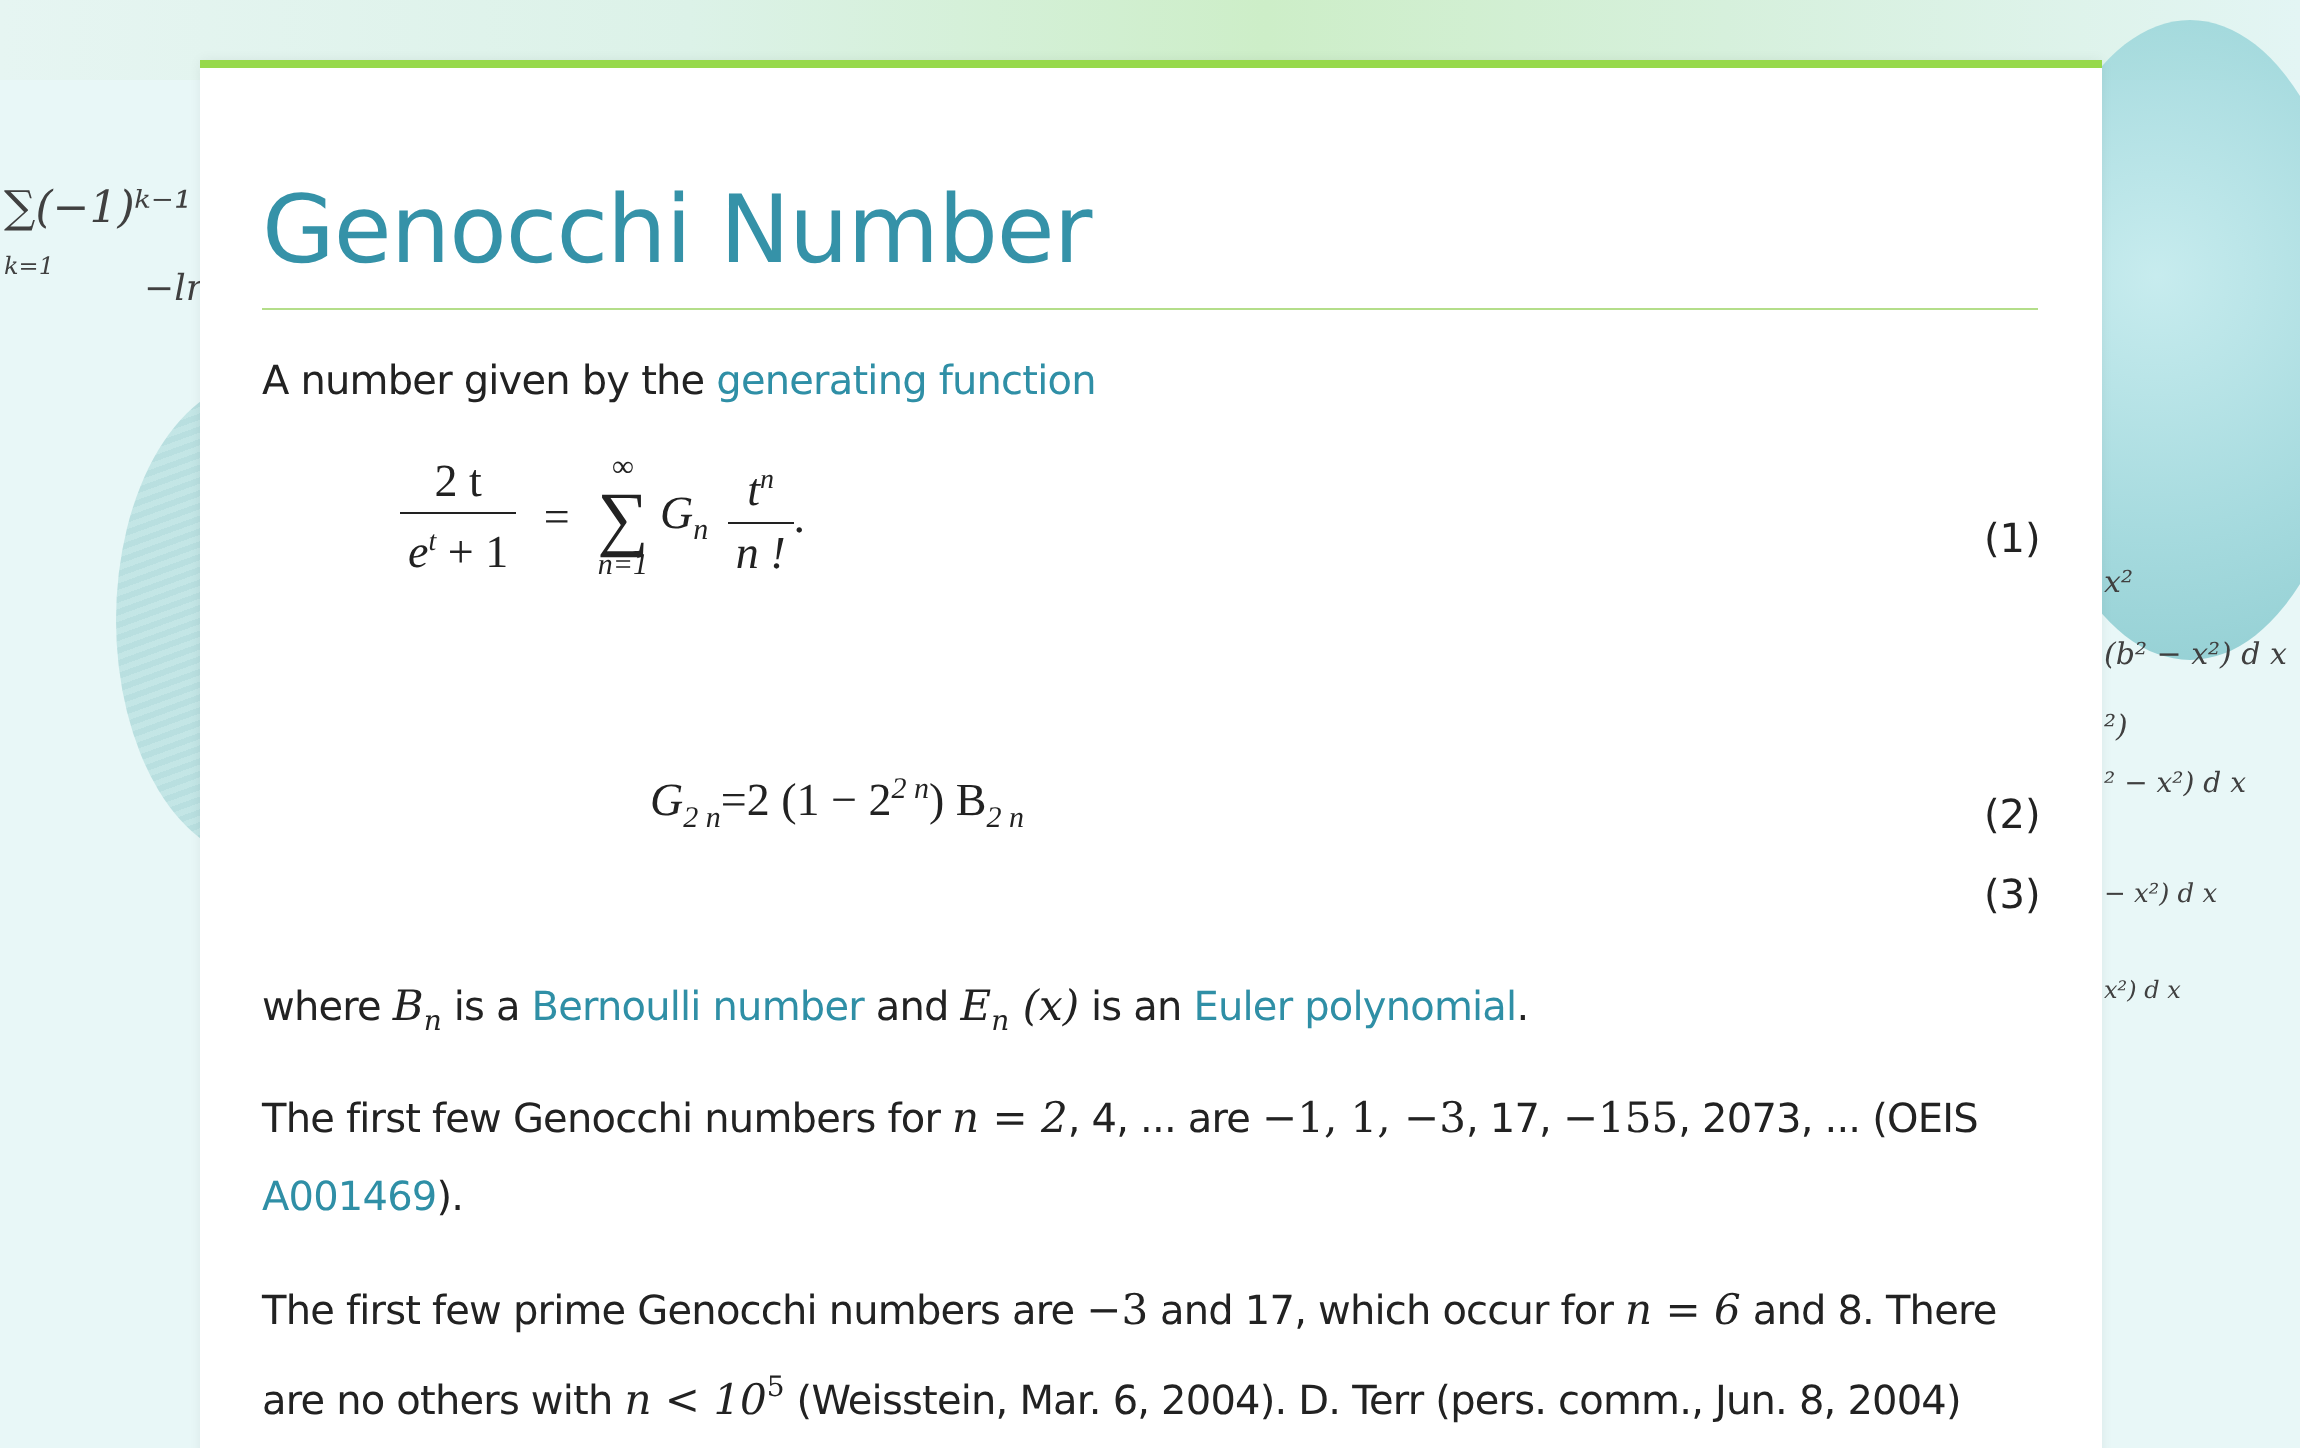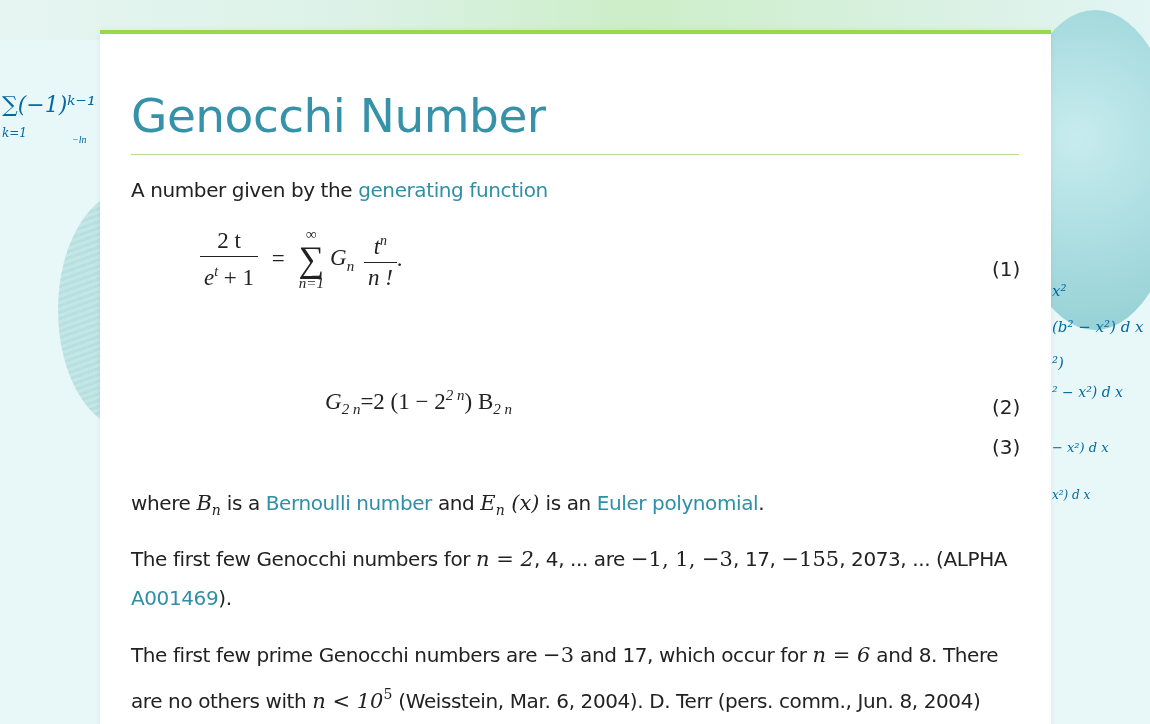--- a/index.html
+++ b/index.html
@@ -19,21 +19,21 @@
       opacity: 0.75;
     }
     .bg-shape-right {
       position: absolute; left: 1010px; top: 10px; width: 170px; height: 320px;
       border-radius: 50%;
       background: radial-gradient(circle at 40% 40%, #bfe9ec 0%, #95d3d8 60%, #7cc4c9 100%);
       opacity: 0.8;
     }
     .bg-formula {
       position: absolute; font-family: "DejaVu Serif", serif; font-style: italic;
-      color: #0369a1; white-space: nowrap;
+      color: #404040; white-space: nowrap;
     }
     .card {
       position: absolute; left: 100px; top: 30px; width: 951px; height: 720px;
       background: #ffffff; border-top: 4px solid #97d94b;
       box-shadow: 0 0 6px rgba(0,0,0,0.06);
     }
     .logo { position: absolute; left: 26px; top: 26px; display: flex; align-items: flex-end; }
     .logo-wolfram { font-family: "Liberation Sans", sans-serif; font-size: 25px; color: #5a5a5a; letter-spacing: -0.5px; }
     .logo-mathworld { font-family: "Liberation Sans", sans-serif; font-size: 25px; color: #2a99ab; margin-left: 6px; letter-spacing: -0.5px; display: flex; align-items: center; }
     .globe { display: inline-block; width: 17px; height: 17px; border-radius: 50%; border: 2px solid #2a99ab; box-sizing: border-box; position: relative; margin: 0 1px; }
@@ -66,21 +66,21 @@
     .sigma .sym { display: block; font-size: 36px; line-height: 34px; }
   </style>
 </head>
 <body>
 
 <div class="bg-top"></div>
 <div class="bg-shape-left"></div>
 <div class="bg-shape-right"></div>
 <div class="bg-formula" style="left:2px;top:92px;font-size:22px;">∑(−1)ᵏ⁻¹</div>
 <div class="bg-formula" style="left:2px;top:126px;font-size:12px;">k=1</div>
-<div class="bg-formula" style="left:72px;top:134px;font-size:10px;font-family:Liberation Serif, serif;">−ln</div>
+<div class="bg-formula" style="left:72px;top:134px;font-size:18px;">−ln</div>
 <div class="bg-formula" style="left:1052px;top:282px;font-size:15px;">x²</div>
 <div class="bg-formula" style="left:1052px;top:318px;font-size:15px;">(b² − x²)  d x</div>
 <div class="bg-formula" style="left:1052px;top:354px;font-size:15px;">²)</div>
 <div class="bg-formula" style="left:1052px;top:384px;font-size:14px;">² − x²)  d x</div>
 <div class="bg-formula" style="left:1052px;top:440px;font-size:13px;">− x²)  d x</div>
 <div class="bg-formula" style="left:1052px;top:488px;font-size:12px;">x²)  d x</div>
 
 <div class="card">
 
 
@@ -111,17 +111,17 @@
 
   <div class="eq" style="left:225px;top:353px;">
     <i>G</i><sub style="font-size:15px;font-style:italic;">2 n</sub><span>=2 (1 − 2</span><sup style="font-size:15px;font-style:italic;">2 n</sup><span>) B</span><sub style="font-size:15px;font-style:italic;">2 n</sub>
   </div>
   <span class="eqno" style="top:361px;">(2)</span>
 
   <span class="eqno" style="top:401px;">(3)</span>
 
   <p class="para" style="top:450px;"><span>where </span><span class="m mi"><span>B</span><span class="sub">n</span></span><span> is a </span><a>Bernoulli number</a><span> and </span><span class="m mi"><span>E</span><span class="sub">n</span><span> (x)</span></span><span> is an </span><a>Euler polynomial</a><span>.</span></p>
 
-  <p class="para" style="top:506px;"><span>The first few Genocchi numbers for </span><span class="m mi">n = 2</span><span>, 4, ... are </span><span class="m">−1, 1, −3</span><span>, 17, </span><span class="m">−155</span><span>, 2073, ... (ALPHA </span><a>A001469</a><span>).</span></p>
+  <p class="para" style="top:506px;"><span>The first few Genocchi numbers for </span><span class="m mi">n = 2</span><span>, 4, ... are </span><span class="m">−1, 1, −3</span><span>, 17, </span><span class="m">−155</span><span>, 2073, ... (OEIS </span><a>A001469</a><span>).</span></p>
 
   <p class="para" style="top:602px;"><span>The first few prime Genocchi numbers are </span><span class="m">−3</span><span> and 17, which occur for </span><span class="m mi">n = 6</span><span> and 8. There are no others with </span><span class="m mi"><span>n &lt; 10</span><span class="sup" style="font-style:normal;">5</span></span><span> (Weisstein, Mar. 6, 2004). D. Terr (pers. comm., Jun. 8, 2004)</span> </p>
 
 </div>
 
 </body></html>

